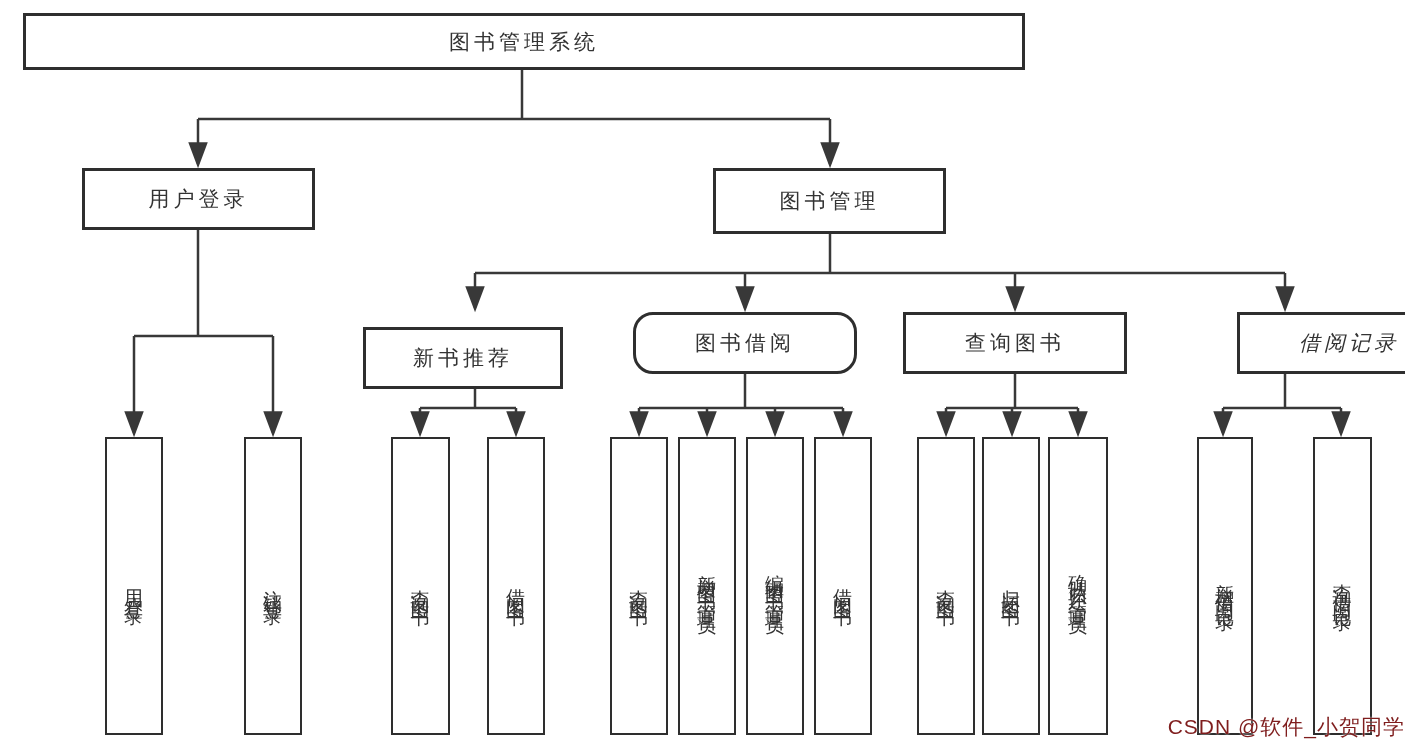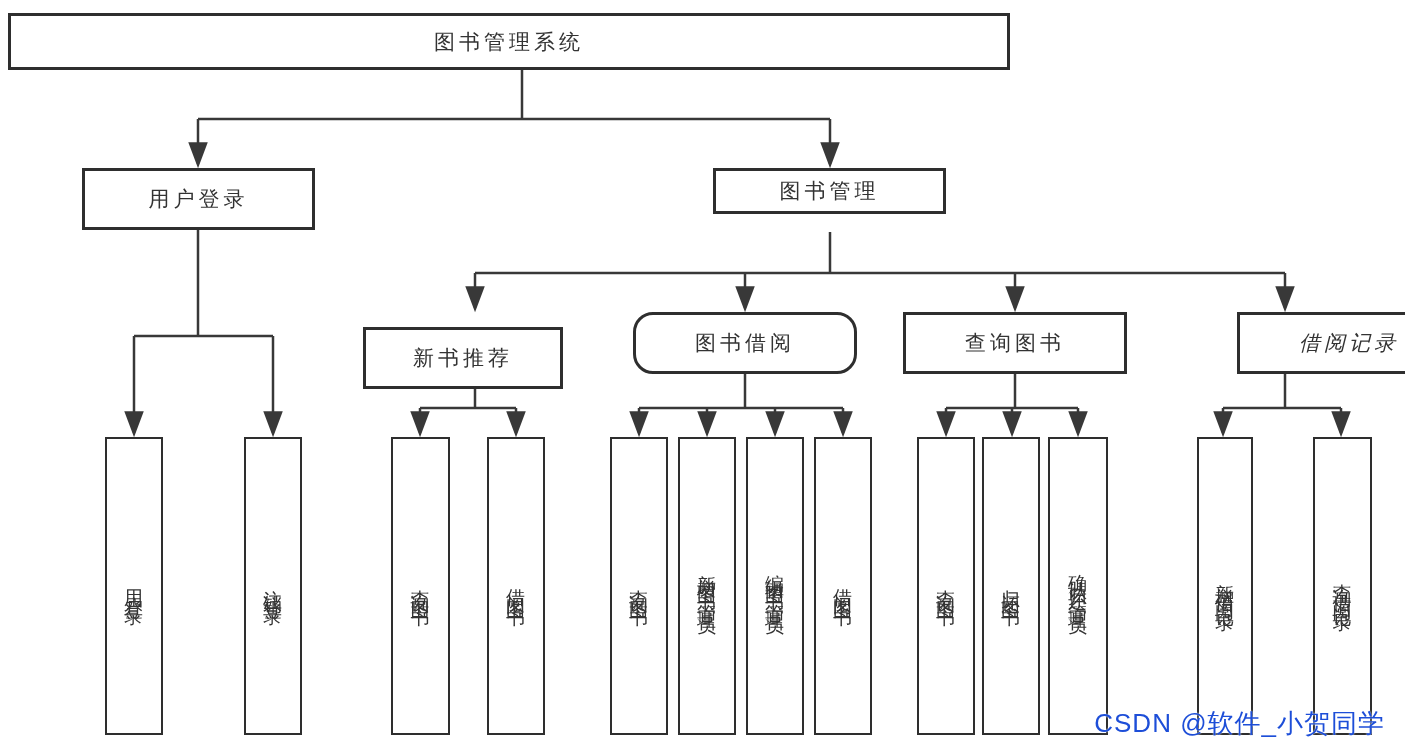--- a/index.html
+++ b/index.html
@@ -16,22 +16,22 @@
   .vbox{
     position:absolute;z-index:2;background:#ffffff;border:2px solid #2e2e2e;
     display:flex;align-items:center;justify-content:center;
     box-sizing:border-box;
   }
   .vbox span{
     writing-mode:vertical-lr;text-orientation:mixed;
     font-size:19px;letter-spacing:6px;line-height:1;white-space:nowrap;
   }
   .watermark{
-    position:absolute;right:20px;bottom:6px;z-index:3;
-    font-size:26px;color:#1d4ed8;letter-spacing:1px;white-space:nowrap;
+    position:absolute;right:0;bottom:6px;z-index:3;
+    font-size:21px;color:#7f1d1d;letter-spacing:1px;white-space:nowrap;
     text-shadow:0 0 2px #ffffff;
   }
   .line{stroke:#383838;stroke-width:2.5;fill:none;}
 </style>
 </head>
 <body>
 
 <div class="stage">
 
   <svg width="1405" height="747" viewBox="0 0 1405 747">
@@ -63,24 +63,24 @@
     <line class="line" x1="707" y1="408" x2="707" y2="433" marker-end="url(#arrow)"></line>
     <line class="line" x1="775" y1="408" x2="775" y2="433" marker-end="url(#arrow)"></line>
     <line class="line" x1="843" y1="408" x2="843" y2="433" marker-end="url(#arrow)"></line>
     <line class="line" x1="946" y1="408" x2="946" y2="433" marker-end="url(#arrow)"></line>
     <line class="line" x1="1012" y1="408" x2="1012" y2="433" marker-end="url(#arrow)"></line>
     <line class="line" x1="1078" y1="408" x2="1078" y2="433" marker-end="url(#arrow)"></line>
     <line class="line" x1="1223" y1="408" x2="1223" y2="433" marker-end="url(#arrow)"></line>
     <line class="line" x1="1341" y1="408" x2="1341" y2="433" marker-end="url(#arrow)"></line>
   </svg>
 
-  <div class="hbox" style="left:8px;top:13px;width:1002px;height:57px;text-align:right;">图书管理系统</div>
+  <div class="hbox" style="left:23px;top:13px;width:1002px;height:57px;text-align:right;">图书管理系统</div>
 
   <div class="hbox" style="left:82px;top:168px;width:233px;height:62px;">用户登录</div>
-  <div class="hbox" style="left:713px;top:168px;width:233px;height:46px;">图书管理</div>
+  <div class="hbox" style="left:713px;top:168px;width:233px;height:66px;">图书管理</div>
 
   <div class="hbox" style="left:363px;top:320px;width:200px;height:62px;margin-top:7px;">新书推荐</div>
   <div class="hbox" style="left:633px;top:312px;width:224px;height:62px;border-radius:20px;">图书借阅</div>
   <div class="hbox" style="left:903px;top:312px;width:224px;height:62px;">查询图书</div>
   <div class="hbox" style="left:1237px;top:312px;width:224px;height:62px;font-style:italic;">借阅记录</div>
 
   <div class="vbox" style="left:105px;top:437px;width:58px;height:298px;">
     <span>用户登录</span>
     </div>
   <div class="vbox" style="left:244px;top:437px;width:58px;height:298px;">

